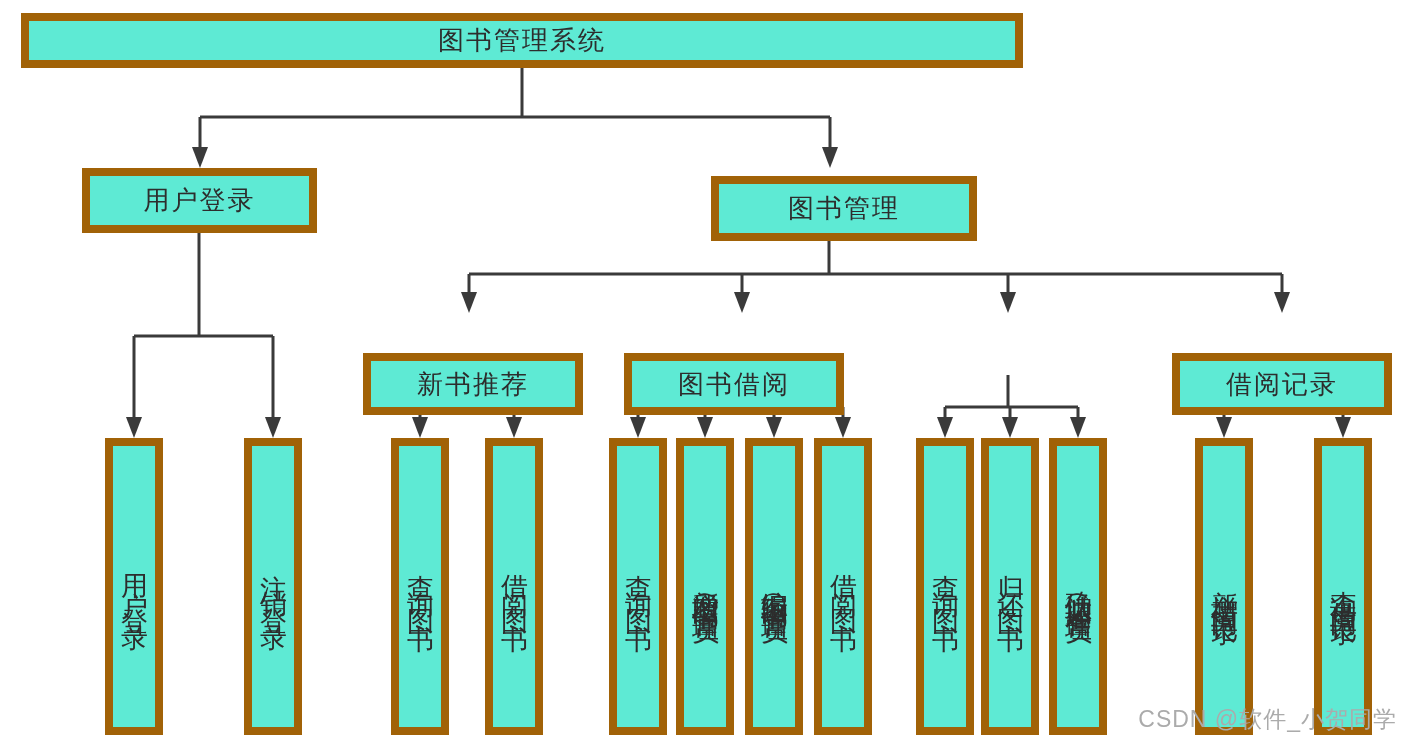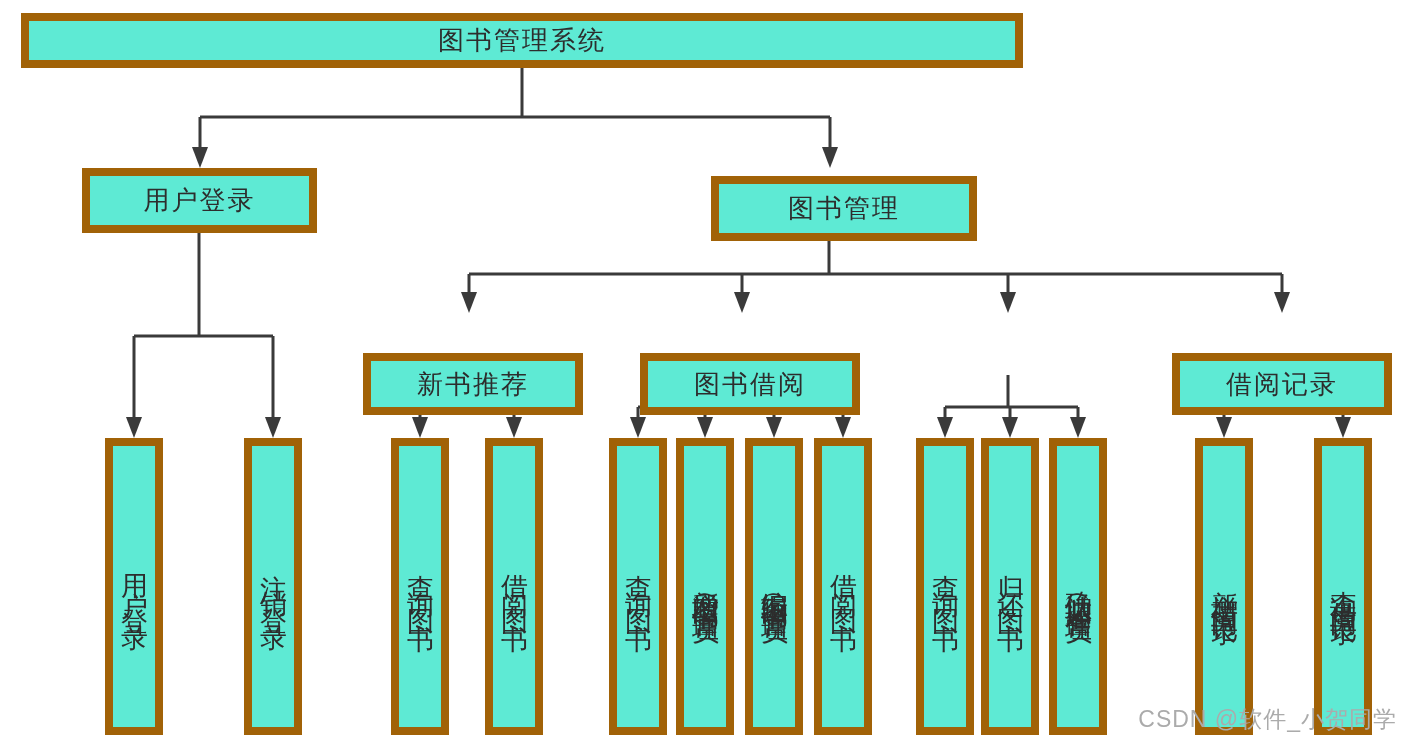--- a/index.html
+++ b/index.html
@@ -43,21 +43,21 @@
   .sp-wide  { letter-spacing: 17px; }
   .sp-mid   { letter-spacing: 6px; }
   .sp-tight { letter-spacing: 4px; }
 
   
   .n-root   { left: 21px;  top: 13px;  width: 1002px; height: 55px; }
   .n-login  { left: 82px;  top: 168px; width: 235px;  height: 65px; }
   .n-mgmt   { left: 711px; top: 176px; width: 266px;  height: 65px; }
   .n-l3     { top: 313px; width: 220px; height: 62px; margin-top: 40px; }
   .n-newrec { left: 363px; }
-  .n-borrow { left: 640px; font-family: Liberation Serif, serif; }
+  .n-borrow { left: 624px; font-family: Liberation Serif, serif; }
   .n-currnt { left: 898px; }
   .n-record { left: 1172px; font-family: Liberation Mono, monospace; }
 
   .lf-ul1 { left: 105px; }  .lf-ul2 { left: 244px; }
   .lf-nb1 { left: 391px; }  .lf-nb2 { left: 485px; }
   .lf-bb1 { left: 609px; }  .lf-bb2 { left: 676px; }
   .lf-bb3 { left: 745px; }  .lf-bb4 { left: 814px; }
   .lf-cb1 { left: 916px; }  .lf-cb2 { left: 981px; }
   .lf-cb3 { left: 1049px; }
   .lf-br1 { left: 1195px; } .lf-br2 { left: 1314px; }

